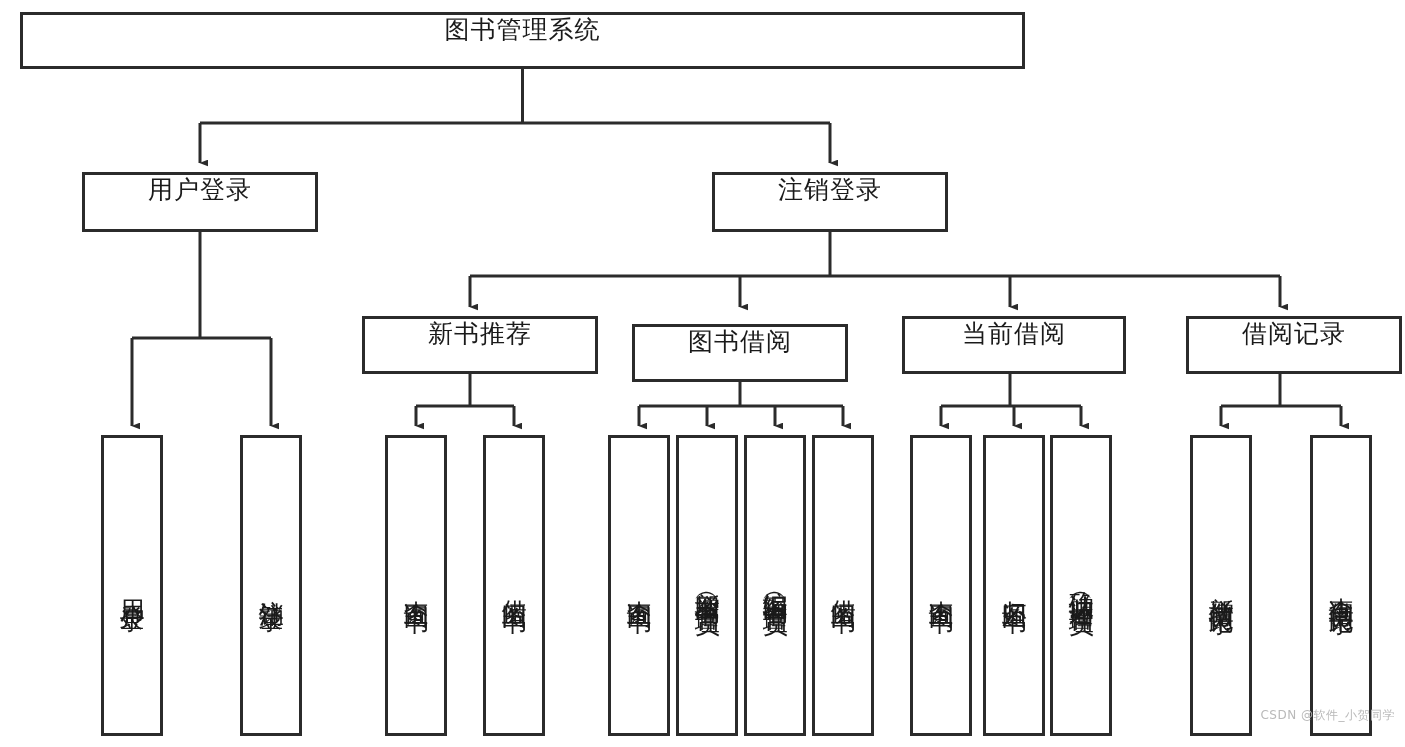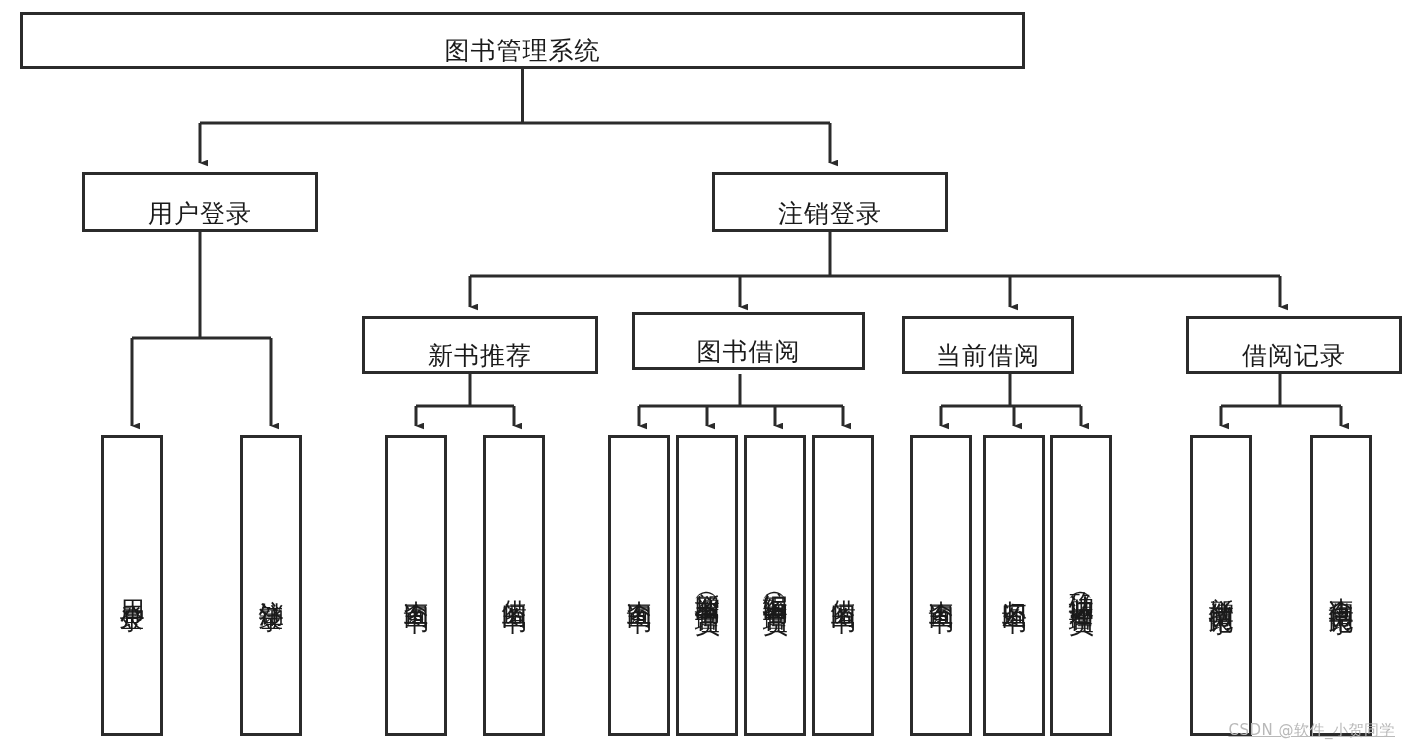--- a/index.html
+++ b/index.html
@@ -16,21 +16,21 @@
     height: 747px;
     background: #ffffff;
     overflow: hidden;
   }
   .node {
     position: absolute;
     box-sizing: border-box;
     border: 3px solid #2b2b2b;
     background: #ffffff;
     display: flex;
-    align-items: flex-end;
+    align-items: flex-start;
     justify-content: center;
     color: #1a1a1a;
     z-index: 3;
   }
   .node-h {
     font-size: 25px;
     line-height: 1.2;
     letter-spacing: 1px;
     white-space: nowrap;
   }
@@ -56,27 +56,26 @@
     left: 0;
     top: 0;
     width: 1405px;
     height: 747px;
     z-index: 1;
     pointer-events: none;
   }
   #watermark {
     position: absolute;
     right: 10px;
-    bottom: 7px;
-    font-size: 15px;
+    bottom: 23px;
+    font-size: 12px;
     color: #b9b9b9;
     letter-spacing: 0.5px;
     white-space: nowrap;
     z-index: 5;
-    text-decoration: underline;
   }
 </style>
 </head>
 <body>
 
 <div id="canvas">
 
   <svg id="edge-layer" viewBox="0 0 1405 747" xmlns="http://www.w3.org/2000/svg">
     <defs>
       <marker id="arrowhead" markerWidth="7" markerHeight="9" refX="3.5" refY="8.4" orient="auto" markerUnits="userSpaceOnUse">
@@ -127,24 +126,24 @@
   <div class="node node-h" style="left: 82px; top: 172px; width: 236px; height: 60px;">
     <span>用户登录</span>
   </div>
   <div class="node node-h" style="left: 712px; top: 172px; width: 236px; height: 60px;">
     <span>注销登录</span>
   </div>
 
   <div class="node node-h" style="left: 362px; top: 316px; width: 236px; height: 58px;">
     <span>新书推荐</span>
   </div>
-  <div class="node node-h" style="left: 632px; top: 312px; width: 233px; height: 58px;">
+  <div class="node node-h" style="left: 632px; top: 324px; width: 216px; height: 58px;">
     <span>图书借阅</span>
   </div>
-  <div class="node node-h" style="left: 902px; top: 316px; width: 172px; height: 58px;">
+  <div class="node node-h" style="left: 902px; top: 316px; width: 224px; height: 58px;">
     <span>当前借阅</span>
   </div>
   <div class="node node-h" style="left: 1186px; top: 316px; width: 216px; height: 58px;">
     <span>借阅记录</span>
   </div>
 
   <div class="node node-v" style="left: 101px; top: 435px; width: 62px; height: 301px;">
     <span>用户登录</span>
   </div>
   <div class="node node-v" style="left: 240px; top: 435px; width: 62px; height: 301px;">

